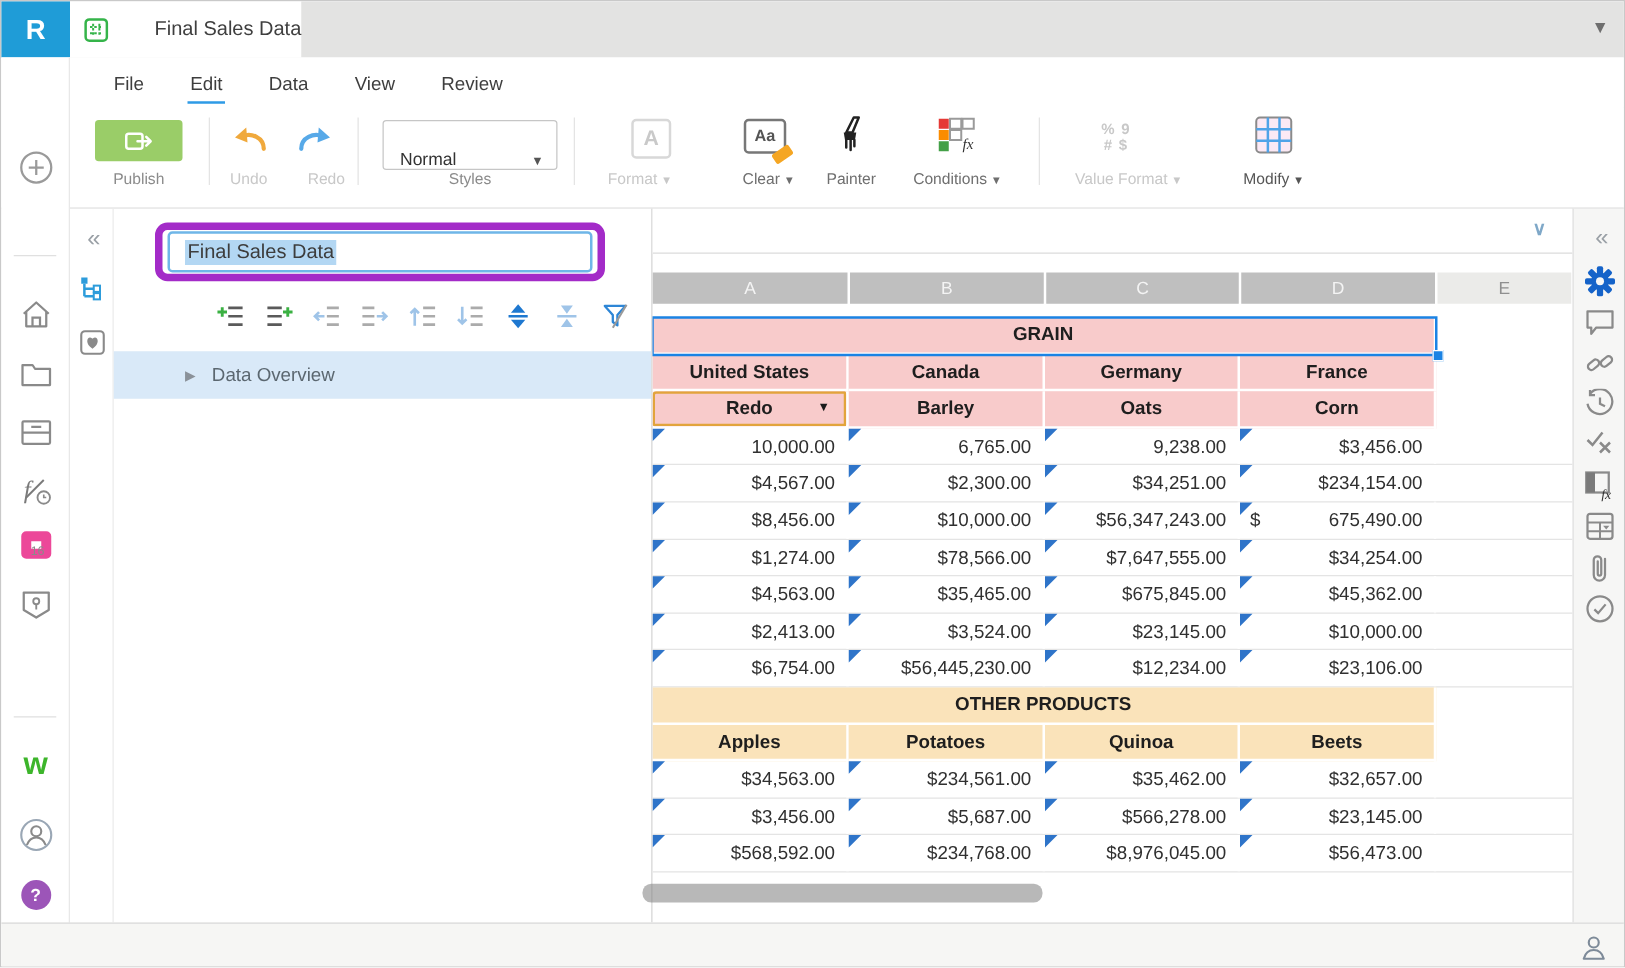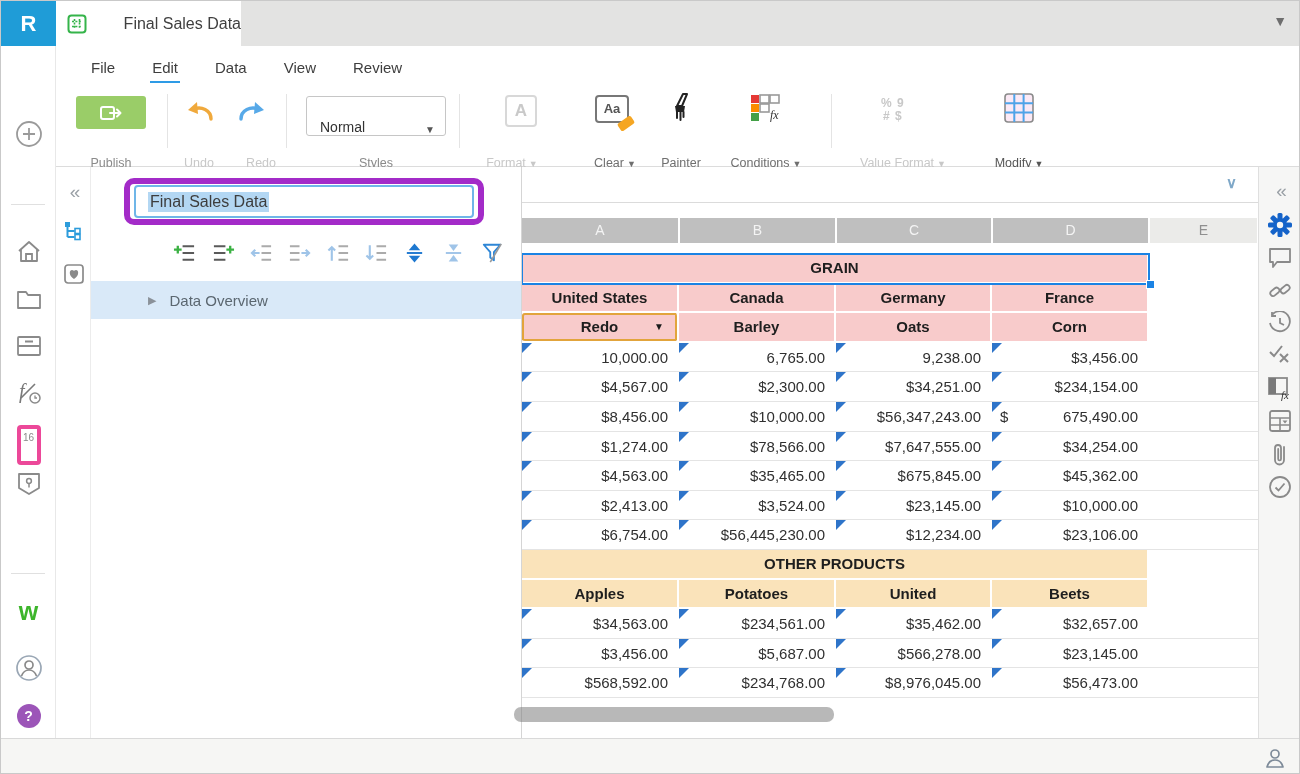--- a/index.html
+++ b/index.html
@@ -14,21 +14,21 @@
   .tab-sheet-icon{margin-left:11px;width:20px;height:20px;}
   #ribbon-collapse{position:absolute;right:14px;top:12px;color:#6E6E6E;font-size:14px;cursor:pointer;}
   
   #menubar{position:absolute;left:0;top:45px;width:1300px;height:40px;background:#fff;display:flex;
            align-items:center;padding-left:88px;box-sizing:border-box;}
   .menu-item{font-size:15px;color:#3E3E3E;margin-right:33px;padding:9px 2px 7px 2px;cursor:pointer;}
   .menu-item.active{border-bottom:2px solid #2E9BE6;padding-bottom:5px;}
   
   #toolbar{position:absolute;left:0;top:85px;width:1300px;height:81px;background:#fff;border-bottom:1px solid #DCDCDC;box-sizing:border-box;}
   .tsep{position:absolute;top:8px;width:1px;height:54px;background:#E4E4E4;}
-  .tlabel{position:absolute;top:50px;font-size:12.5px;color:#8B8B8B;text-align:center;white-space:nowrap;margin-top:20px;}
+  .tlabel{position:absolute;top:50px;font-size:12.5px;color:#8B8B8B;text-align:center;white-space:nowrap;}
   .tlabel.disabled{color:#C8C8C8;}
   .tlabel .cr{font-size:9px;margin-left:3px;}
   #publish-btn{position:absolute;left:75px;top:10px;width:70px;height:33px;background:#9ACD68;border-radius:3px;
                display:flex;align-items:center;justify-content:center;cursor:pointer;}
   .ticon{position:absolute;cursor:pointer;}
   #styles-select{position:absolute;left:305px;top:10px;width:140px;height:40px;border:1px solid #C6C6C6;border-radius:3px;
                  box-sizing:border-box;display:flex;align-items:flex-end;cursor:pointer;background:#fff;}
   #styles-select .sel-text{font-size:14px;color:#333;margin-left:13px;flex:1;}
   #styles-select .sel-caret{color:#555;font-size:10px;margin-right:10px;}
   .fmt-A{width:28px;height:28px;border:2px solid #D8D8D8;border-radius:4px;color:#C9C9C9;font-size:17px;font-weight:bold;
@@ -37,21 +37,21 @@
              text-align:center;line-height:23px;position:relative;background:#fff;}
   .clear-eraser{position:absolute;right:-7px;bottom:-7px;width:16px;height:9px;background:#F5A623;transform:rotate(-35deg);border-radius:2px;}
   .vf-icon{font-size:12px;font-weight:bold;color:#C8C8C8;line-height:13px;text-align:center;letter-spacing:1px;}
   
   #sidebar-left{position:absolute;left:0;top:45px;width:55px;height:729px;background:#fff;border-right:1px solid #E8E8E8;box-sizing:border-box;}
   .lsi{position:absolute;left:0;width:55px;text-align:center;cursor:pointer;color:#8A8A8A;}
   .lsdiv{position:absolute;left:10px;width:34px;height:1px;background:#E0E0E0;}
   .brand-w{font-size:25px;font-weight:bold;color:#3DB52B;line-height:26px;}
   .help-badge{display:inline-block;width:24px;height:24px;border-radius:50%;background:#9C55B8;color:#fff;
               font-size:14px;font-weight:bold;line-height:24px;}
-  .cal16{display:inline-block;width:24px;height:40px;border:4px solid #ec4899;border-radius:4px;box-sizing:border-box;
+  .cal16{display:inline-block;width:24px;height:22px;border:8px solid #ec4899;border-radius:4px;box-sizing:border-box;
          font-size:10px;color:#8a8a8a;line-height:18px;font-weight:normal;}
   
   #panel{position:absolute;left:55px;top:166px;width:465px;height:571px;background:#fff;}
   #panel-rail{position:absolute;left:0;top:0;width:35px;height:571px;border-right:1px solid #ECECEC;box-sizing:border-box;}
   .rail-icon{position:absolute;left:0;width:35px;text-align:center;cursor:pointer;color:#9AA0A6;}
   #purple-box{position:absolute;left:68px;top:11px;width:360px;height:47px;border:6px solid #A32BC8;border-radius:10px;box-sizing:border-box;z-index:5;}
   #title-input{position:absolute;left:78px;top:18px;width:340px;height:33px;border:2px solid #6FB6E8;border-radius:4px;
                box-sizing:border-box;background:#fff;display:flex;align-items:center;cursor:text;}
   #title-input .sel-hl{margin-left:12px;font-size:16px;color:#3D3D3D;background:#B3D7F3;padding:1px 2px;}
   #panel-icons{position:absolute;left:112px;top:74px;width:353px;height:24px;display:flex;align-items:center;}
@@ -484,21 +484,21 @@
           </div>
           <div class="scell filler"></div>
         </div>
         <div class="srow hrow">
           <div class="scell merged tan"><span>OTHER PRODUCTS</span></div>
           <div class="scell filler"></div>
         </div>
         <div class="srow hrow">
           <div class="scell hcell tan c0"><span>Apples</span></div>
           <div class="scell hcell tan c1"><span>Potatoes</span></div>
-          <div class="scell hcell tan c2"><span>United</span></div>
+          <div class="scell hcell tan c2"><span>Quinoa</span></div>
           <div class="scell hcell tan c3"><span>Beets</span></div>
           <div class="scell filler"></div>
         </div>
         <div class="srow drow">
           <div class="scell num c0">
             <span class="flag"></span>
             <span class="val">$34,563.00</span>
           </div>
           <div class="scell num c1">
             <span class="flag"></span>

